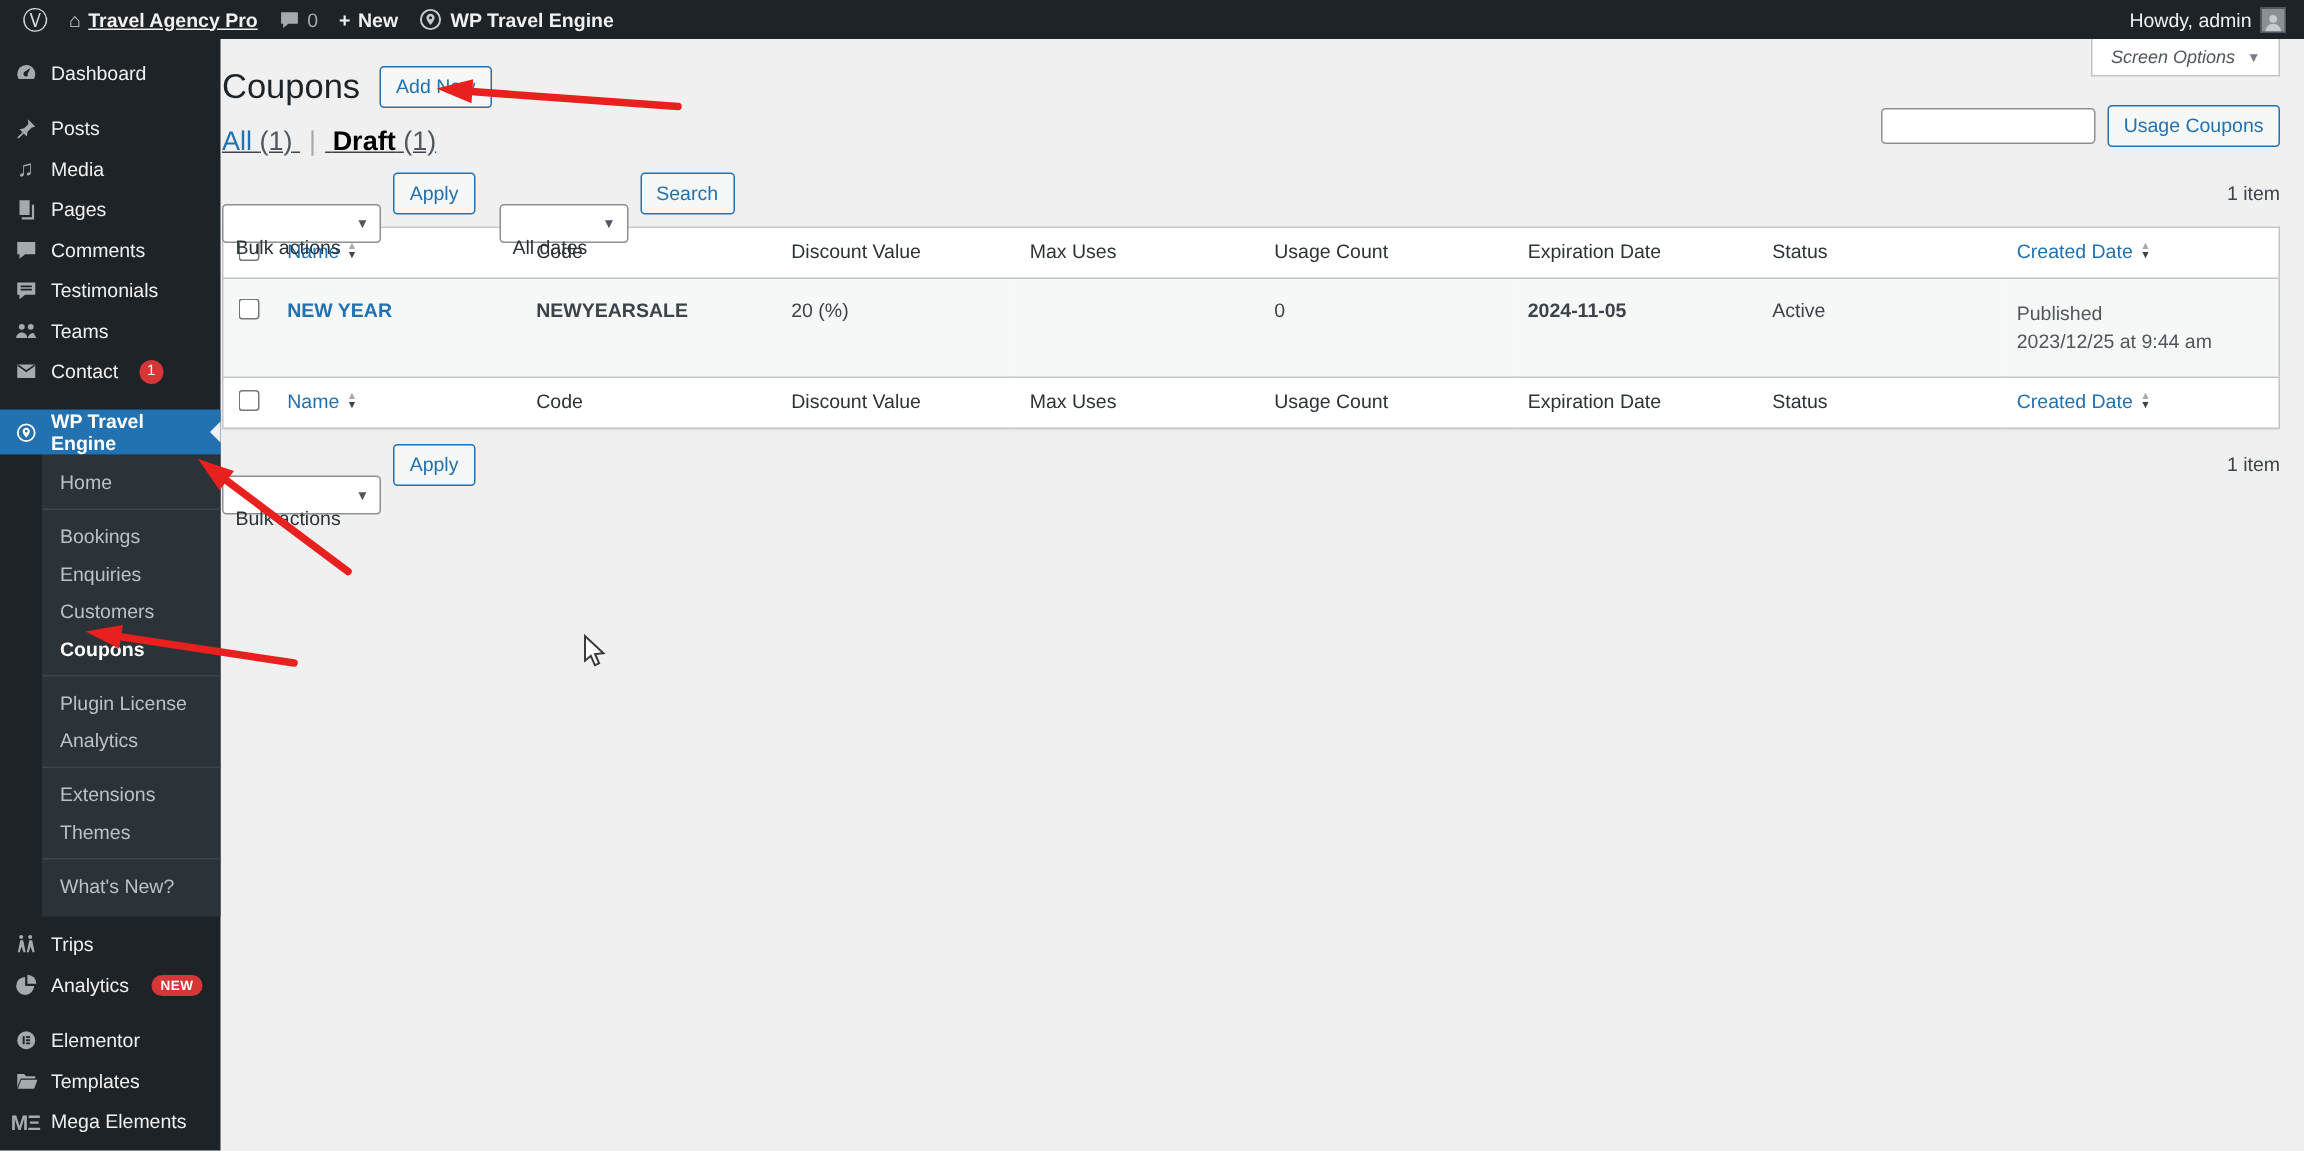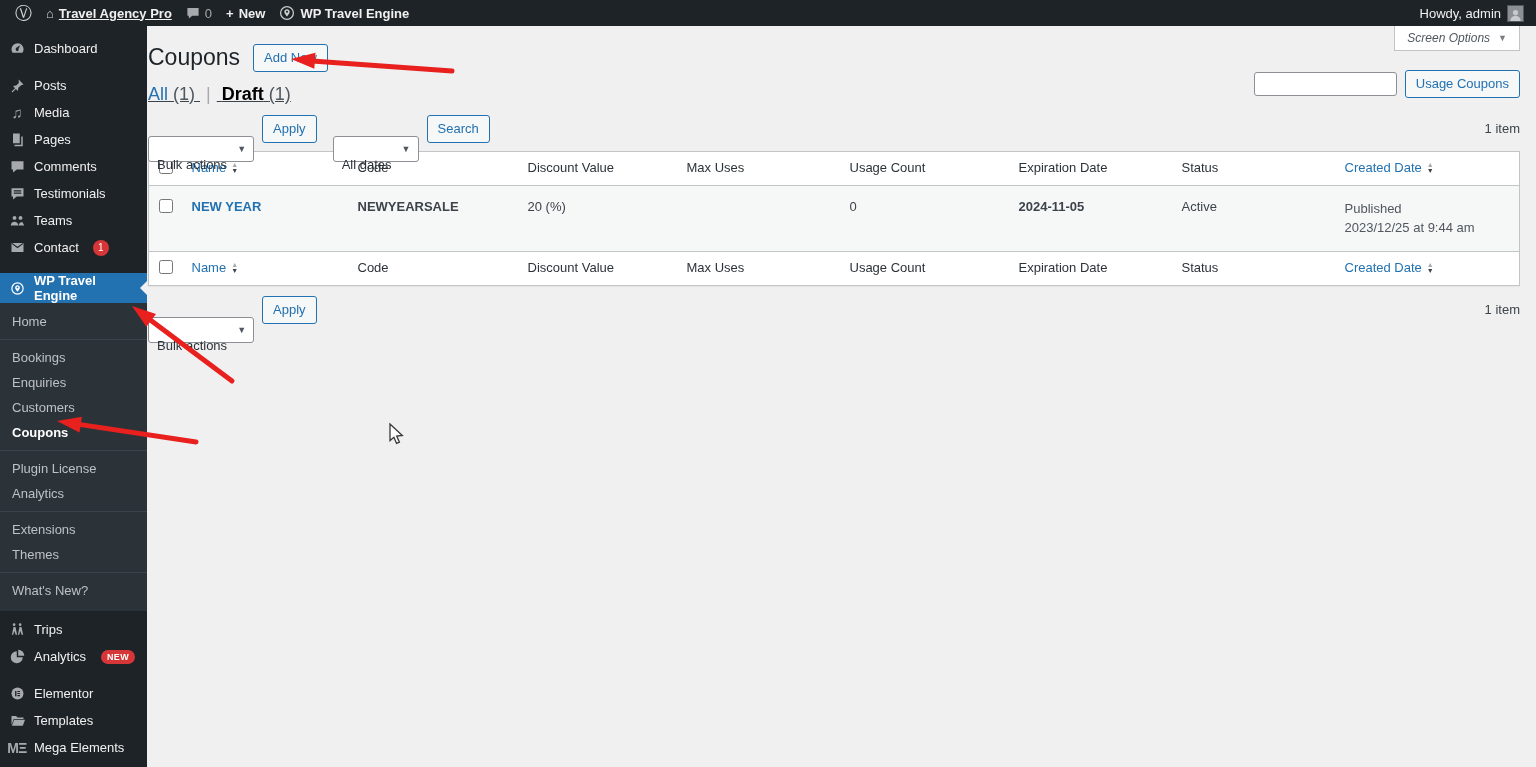--- a/index.html
+++ b/index.html
@@ -21,21 +21,21 @@
     color:#f0f0f1; font-size:13px; z-index:50; padding-top:9px; }
   .menu-item { height:27px; display:flex; align-items:center; gap:9px; padding:0 9px; cursor:pointer; }
   .menu-item .mi-icon { width:16px; height:16px; color:#a7aaad; flex:0 0 16px; display:flex;
     align-items:center; justify-content:center; font-size:14px; line-height:1; }
   .menu-item svg { width:15px; height:15px; fill:currentColor; }
   .gap-sm { height:10px; } .gap-md { height:12px; }
   .menu-item.active-blue { background:#2271b1; color:#fff; height:30px; position:relative; }
   .menu-item.active-blue .mi-icon { color:#fff; }
   .menu-item.active-blue::after { content:""; position:absolute; right:0; top:50%;
     margin-top:-7px; border:7px solid transparent; border-right-color:#f0f0f1; }
-  #submenu { background:#2c3338; padding:6px 0 8px; }
+  #submenu { background:#2c3338; padding:6px 0 8px;margin-left:28px; }
   .sub-item { padding:5px 8px 5px 12px; color:#bdc1c6; font-size:13px; cursor:pointer; }
   .sub-item.current { color:#fff; font-weight:bold; }
   .sub-sep { border-top:1px solid #3c434a; margin:5px 0; }
   .badge-circle { background:#d63638; color:#fff; border-radius:50%; width:16px; height:16px;
     font-size:10px; display:inline-flex; align-items:center; justify-content:center; margin-left:5px; }
   .badge-pill { background:#d63638; color:#fff; border-radius:9px; font-size:9px; font-weight:bold;
     padding:2px 6px; margin-left:6px; letter-spacing:.3px; }
   .me-logo { font-size:10px; font-weight:bold; letter-spacing:-0.5px; }
 
   

